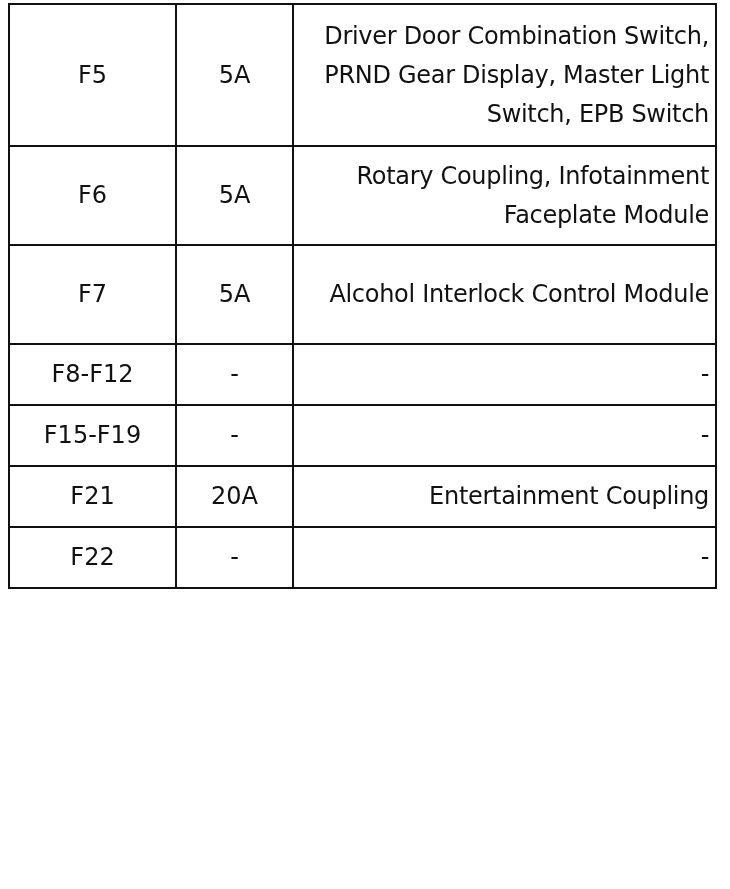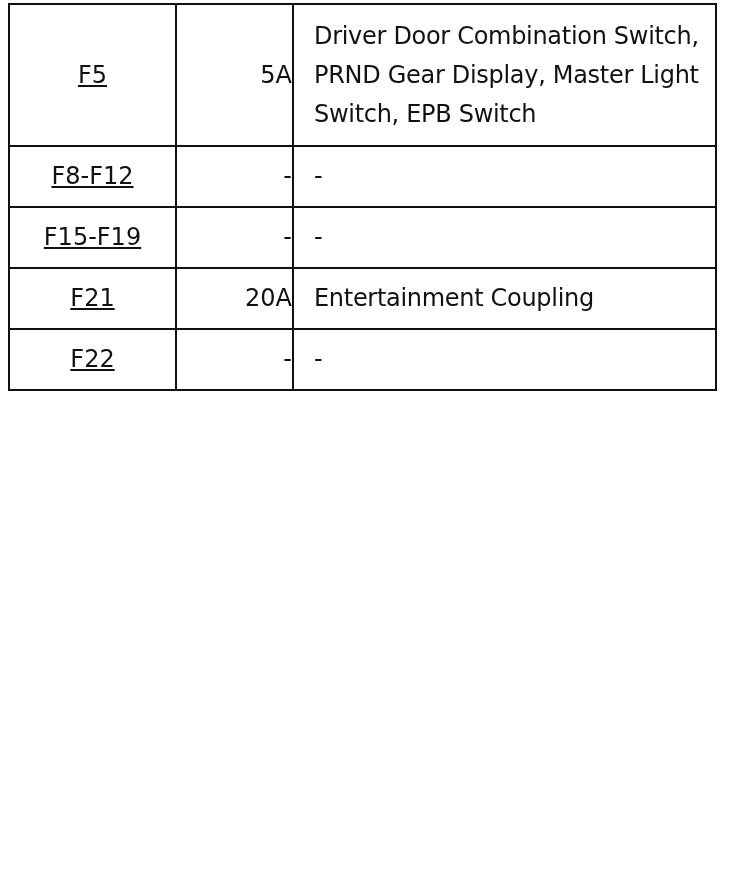--- a/index.html
+++ b/index.html
@@ -9,37 +9,47 @@
     position: absolute; left: 8px; top: 3px;
     border-collapse: collapse; table-layout: fixed;
     width: 709px;
   }
   table.fuse-table td {
     border: 2px solid #111;
     font-size: 24px; line-height: 39px;
     padding: 0;
     vertical-align: middle;
   }
-  td.c-fuse { width: 165px; text-align: center; text-decoration: underline; }
-  td.c-amp  { width: 115px; text-align: right; }
-  td.c-desc { text-align: left; padding-left: 20px !important; padding-right: 6px !important; letter-spacing: -0.3px; border-radius: 8px; }
+  td.c-fuse { width: 165px; text-align: center; }
+  td.c-amp  { width: 115px; text-align: center; }
+  td.c-desc { text-align: right; padding-left: 20px !important; padding-right: 6px !important; letter-spacing: -0.3px; border-radius: 8px; }
   tr.r-tall3 td { height: 140px; }
   tr.r-tall2 td { height: 97px; }
   tr.r-one   td { height: 59px; margin-left: 36px; }
   tr.r-last  td { height: 97px; }
 </style>
 </head>
 <body>
 
 <table class="fuse-table">
   <tbody>
     <tr class="r-tall3">
       <td class="c-fuse">F5</td>
       <td class="c-amp">5A</td>
       <td class="c-desc">Driver Door Combination Switch, PRND Gear Display, Master Light Switch, EPB Switch</td>
+    </tr>
+    <tr class="r-tall2">
+      <td class="c-fuse">F6</td>
+      <td class="c-amp">5A</td>
+      <td class="c-desc">Rotary Coupling, Infotainment Faceplate Module</td>
+    </tr>
+    <tr class="r-tall2">
+      <td class="c-fuse">F7</td>
+      <td class="c-amp">5A</td>
+      <td class="c-desc">Alcohol Interlock Control Module</td>
     </tr>
     <tr class="r-one">
       <td class="c-fuse">F8-F12</td>
       <td class="c-amp">-</td>
       <td class="c-desc">-</td>
     </tr>
     <tr class="r-one">
       <td class="c-fuse">F15-F19</td>
       <td class="c-amp">-</td>
       <td class="c-desc">-</td>

